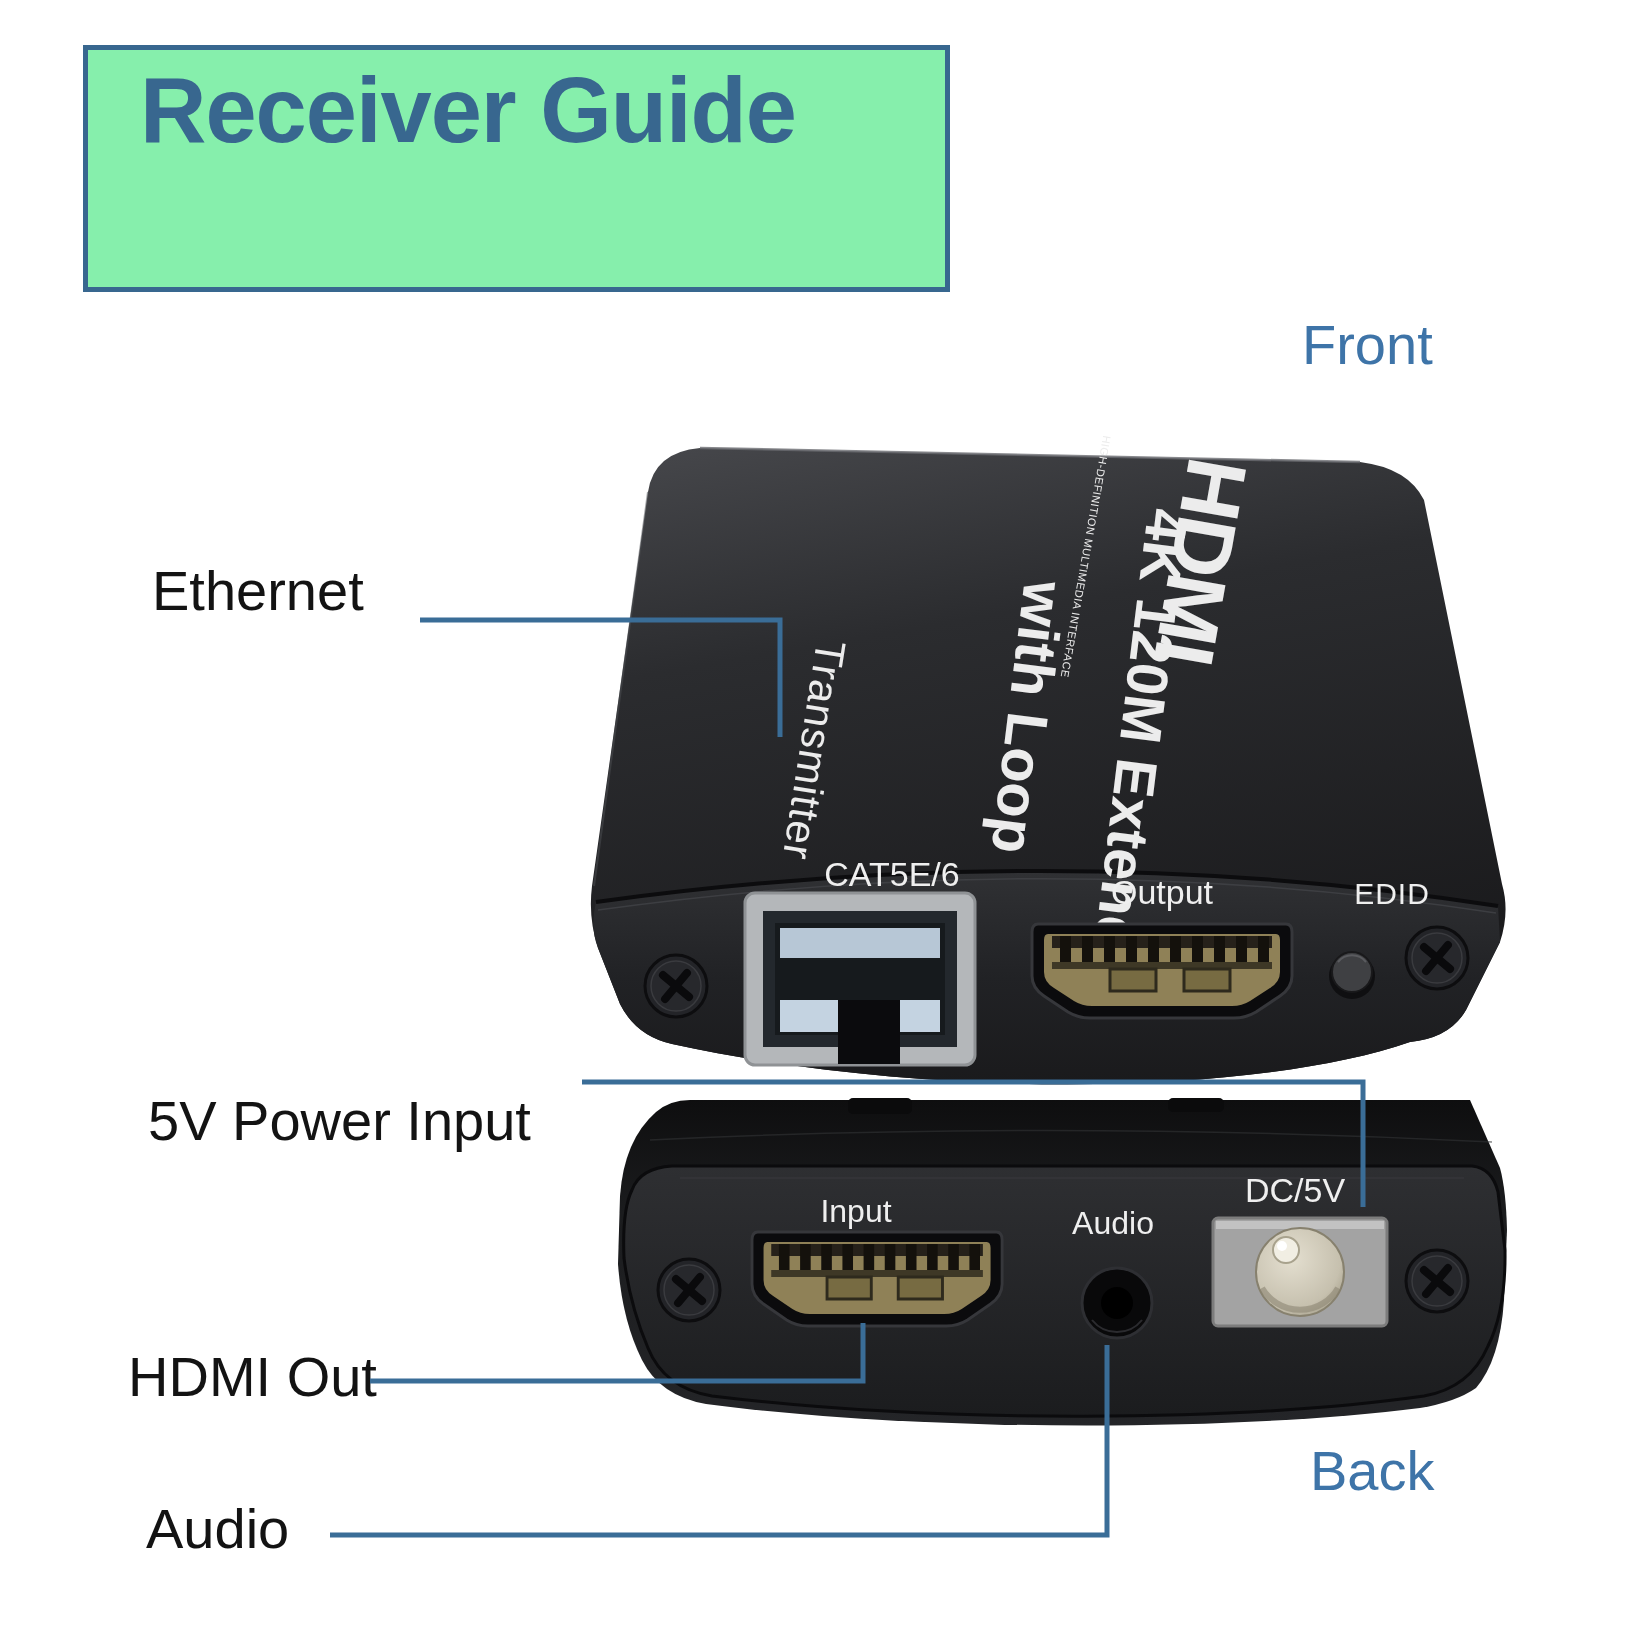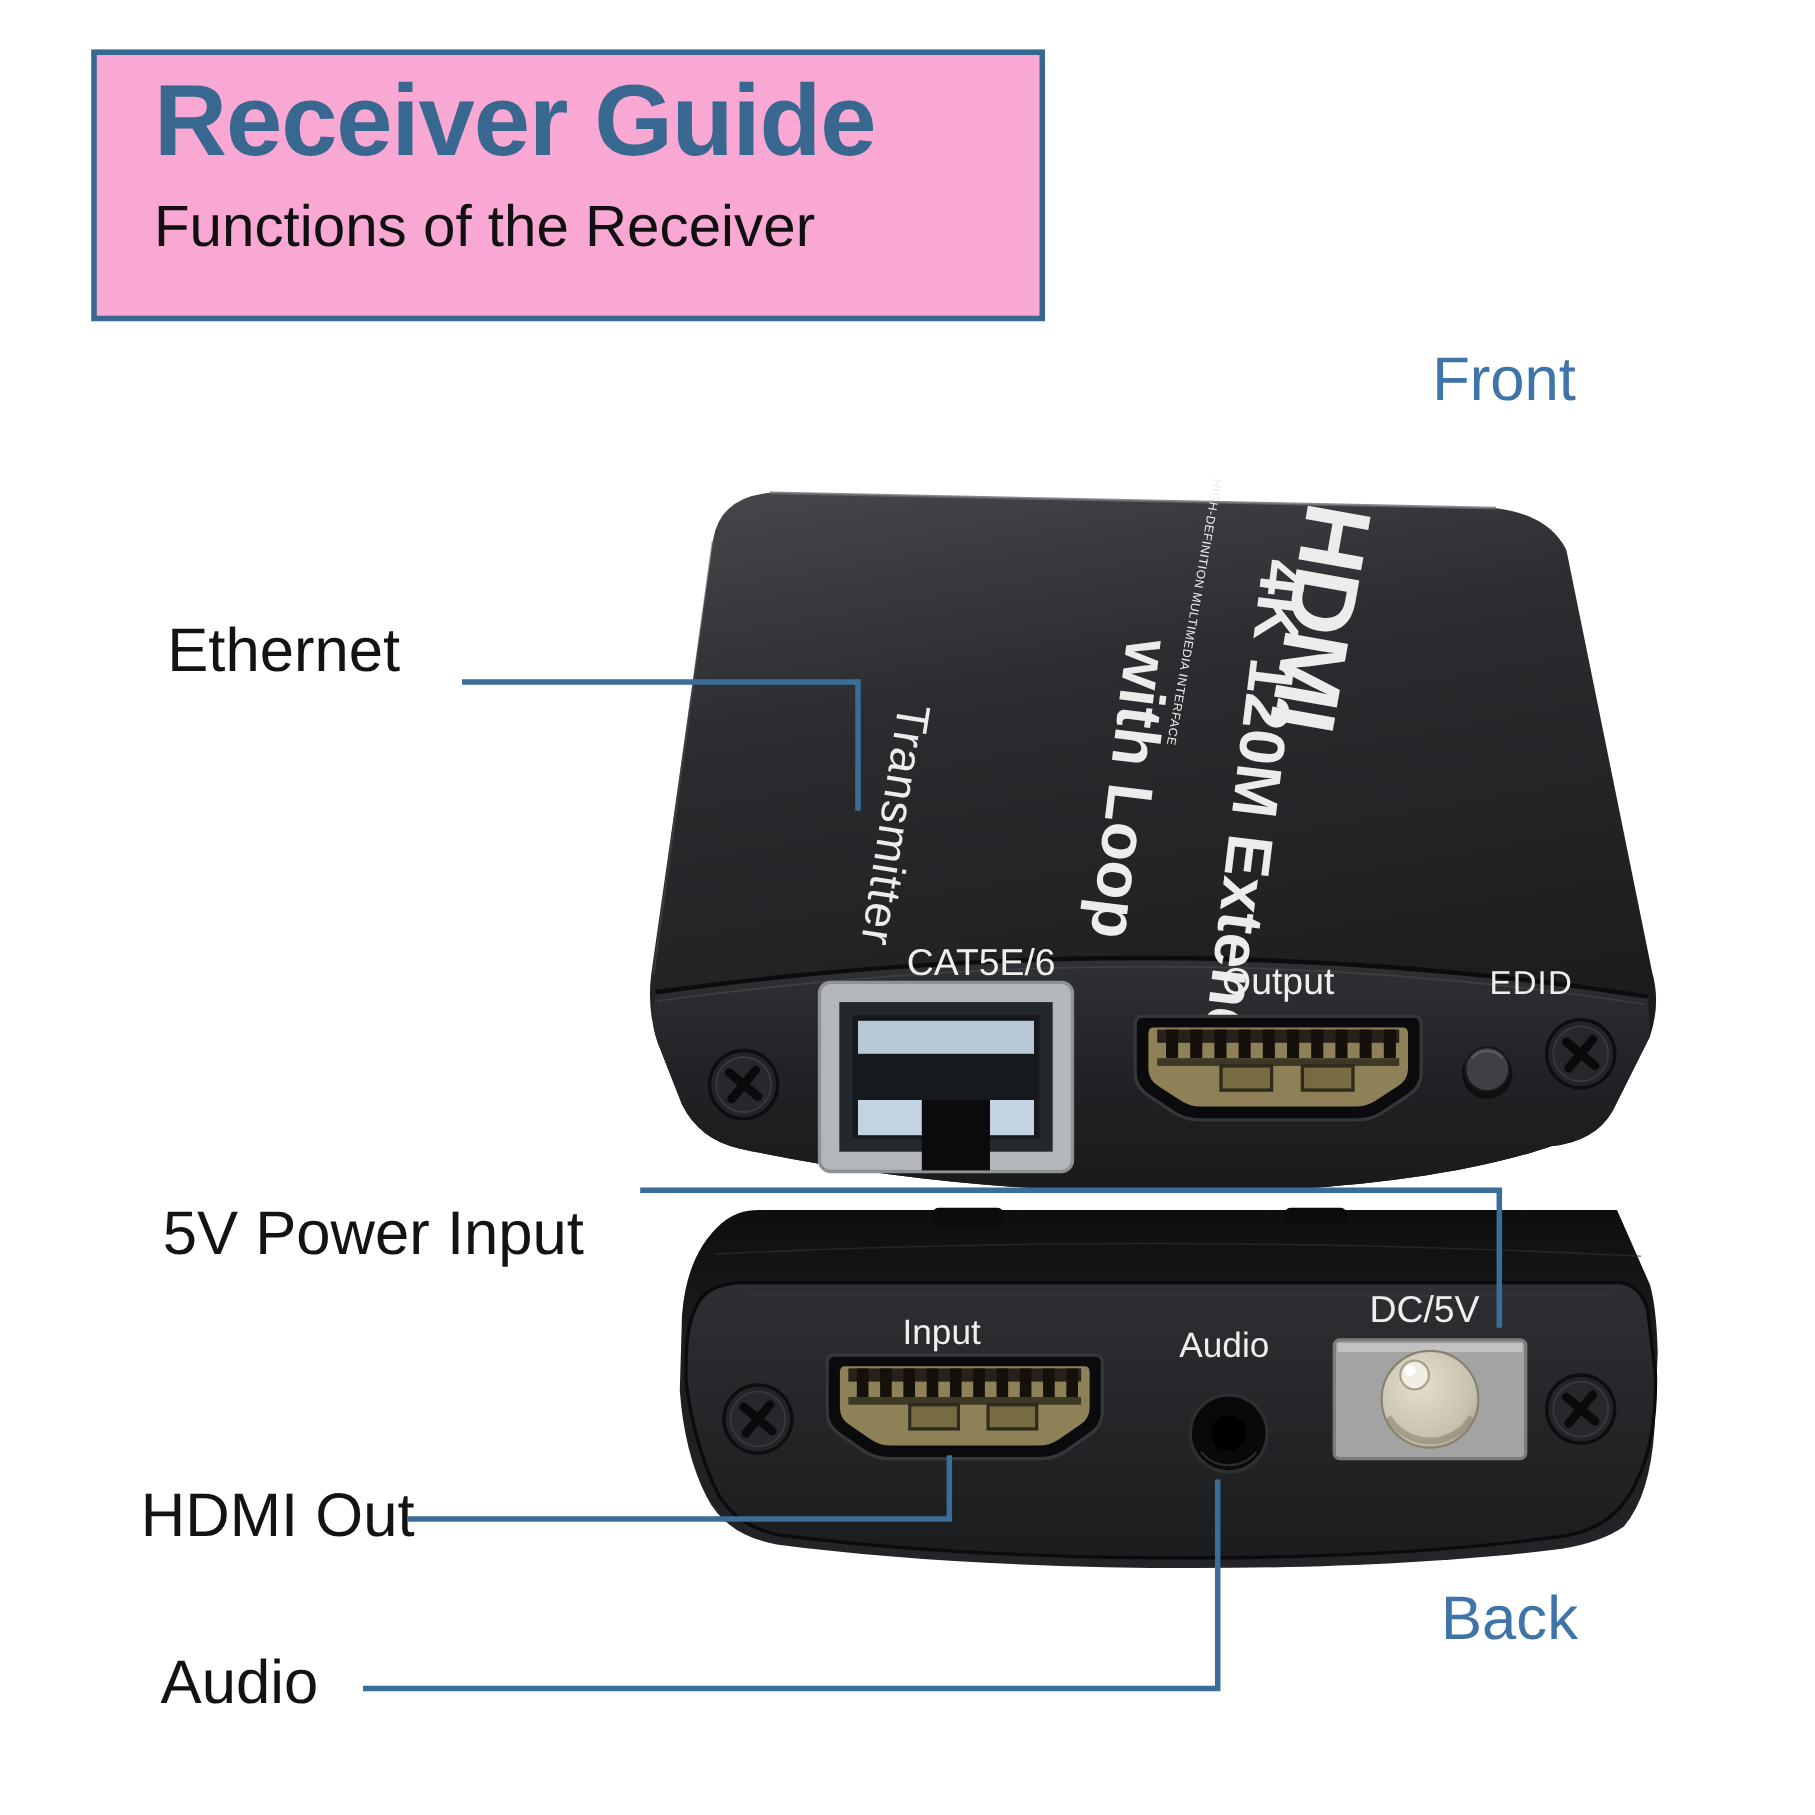--- a/index.html
+++ b/index.html
@@ -5,21 +5,21 @@
   html,body { margin:0; padding:0; }
   body {
     width:1650px; height:1650px; background:#ffffff; position:relative; overflow:hidden;
     font-family:"Liberation Sans", sans-serif;
     --accent:#38678f; --accent-light:#3e74a8; --line:#3a6d97;
   }
   .abs { position:absolute; }
   #title-box {
     left:83px; top:45px; width:867px; height:247px;
     border:5px solid var(--accent); box-sizing:border-box;
-    padding:8px 0 0 52px; background:#f9a8d4;
+    padding:8px 0 0 52px; background:#86efac;
   }
   #page-title { font-size:92px; font-weight:bold; color:var(--accent); letter-spacing:-1px; line-height:1.15; }
   #page-subtitle { font-size:53px; color:#101010; margin-top:12px; }
   .view-label { font-size:56px; color:var(--accent-light); }
   #front-label { left:1302px; top:312px; }
   #back-label  { left:1310px; top:1438px; }
   .callout-label { font-size:56px; color:#131313; white-space:nowrap; }
   #ethernet-label { left:152px; top:558px; }
   #power-label    { left:148px; top:1042px;margin-top:46px; }
   #hdmiout-label  { left:128px; top:1344px; }
@@ -27,21 +27,20 @@
   svg.scene { position:absolute; left:0; top:0; }
   .portlabel { fill:#efefef; font-family:"Liberation Sans", sans-serif; }
   .facetext  { fill:#ececec; font-family:"Liberation Sans", sans-serif; }
   .callout   { stroke:var(--line); stroke-width:5; fill:none; }
 </style>
 </head>
 <body style="--accent: #38678f; --accent-light: #3e74a8; --line: #3a6d97;">
 
 <div class="abs" id="title-box">
   <div id="page-title">Receiver Guide</div>
-  <div id="page-subtitle">Functions of the Receiver</div>
 </div>
 
 <div class="abs view-label" id="front-label">Front</div>
 <div class="abs view-label" id="back-label">Back</div>
 
 <div class="abs callout-label" id="ethernet-label">Ethernet</div>
 <div class="abs callout-label" id="power-label">5V Power Input</div>
 <div class="abs callout-label" id="hdmiout-label">HDMI Out</div>
 <div class="abs callout-label" id="audio-label">Audio</div>
 

